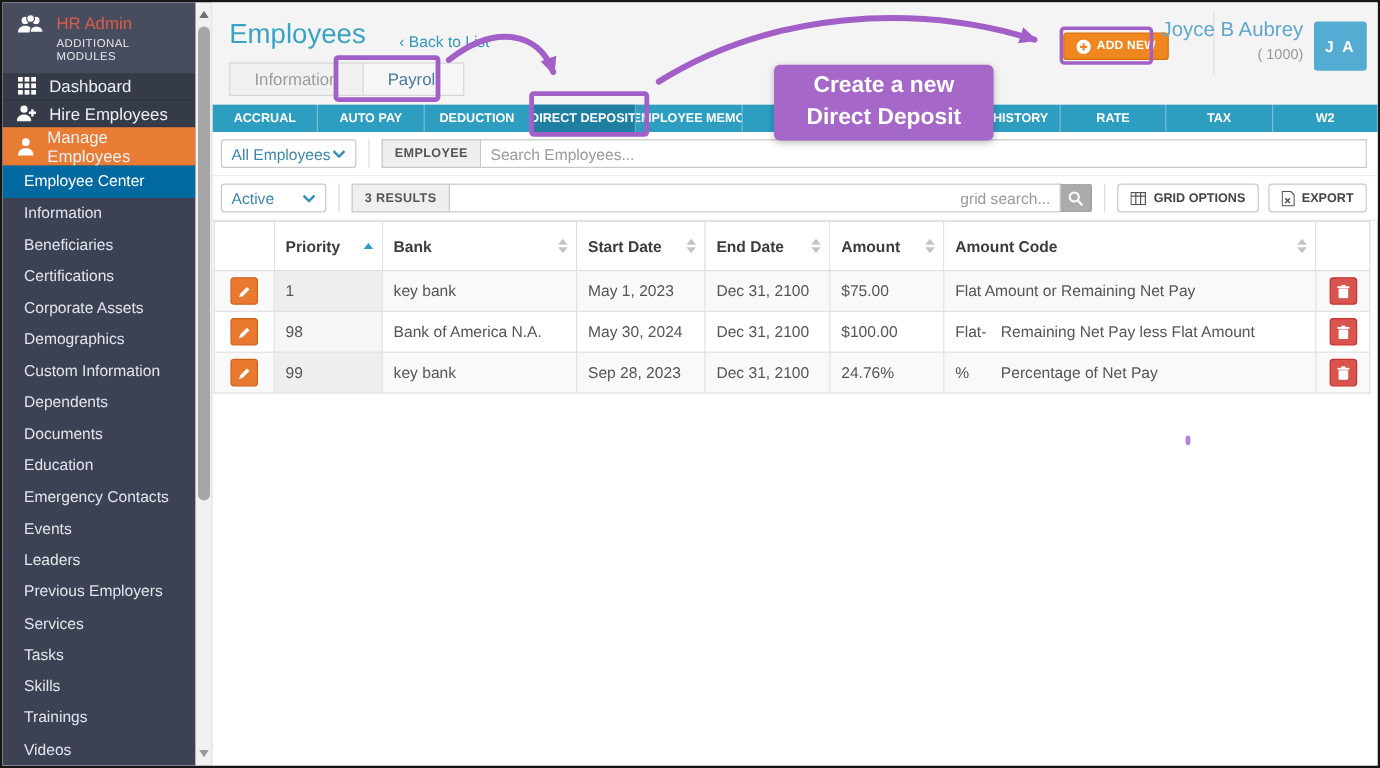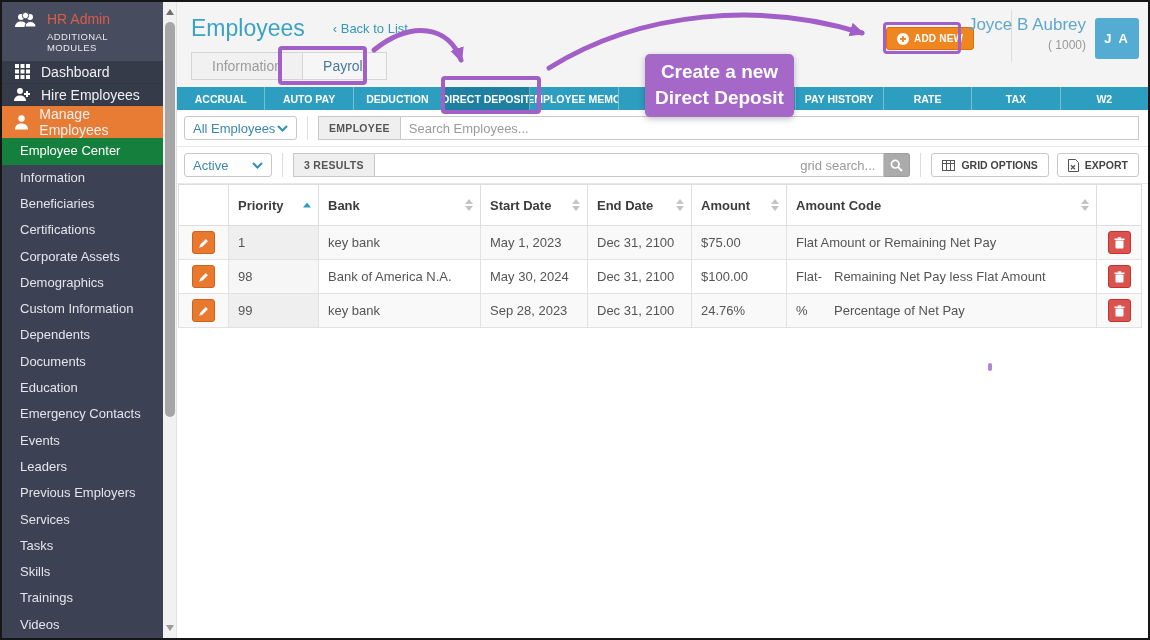--- a/index.html
+++ b/index.html
@@ -8,33 +8,33 @@
 
   
   .sidebar{width:161px;flex-shrink:0;background:#3c4253;color:#eef0f4;display:flex;flex-direction:column;overflow:hidden;}
   .sb-header{background:#474d5e;padding:9px 10px 8px 12px;display:flex;gap:9px;align-items:flex-start;}
   .sb-title{color:#dd5b49;font-size:14px;line-height:16px;}
   .sb-sub{color:#e6e8ee;font-size:9.5px;letter-spacing:.4px;margin-top:4px;}
   .sb-item{height:36px;display:flex;align-items:center;gap:10px;padding:0 12px;font-size:14px;background:#353b49;border-bottom:1px solid #303644;cursor:pointer;}
   .sb-item.orange{background:#e87c35;border-bottom:none;}
   .sb-item .mi{width:17px;display:flex;justify-content:center;}
   .sb-subitem{height:26.3px;line-height:26.3px;padding-left:18px;font-size:13px;color:#e2e5ec;cursor:pointer;white-space:nowrap;}
-  .sb-subitem.selected{background:#15803d;color:#fff;}
+  .sb-subitem.selected{background:#0369a1;color:#fff;}
 
   
   .sb-scroll{width:14px;flex-shrink:0;background:#f1f1f1;position:relative;border-right:1px solid #e2e2e2;}
   .sb-arrow{position:absolute;left:3px;width:0;height:0;border-left:4px solid transparent;border-right:4px solid transparent;}
   .sb-arrow.up{top:7px;border-bottom:6px solid #6f6f6f;}
   .sb-arrow.down{bottom:7px;border-top:6px solid #9a9a9a;}
   .sb-thumb{position:absolute;left:2px;top:20px;width:10px;height:395px;background:#a6a6a6;border-radius:5px;}
 
   
   .content{flex:1;display:flex;flex-direction:column;background:#fff;min-width:0;}
   .band{position:relative;height:85px;background:#f4f4f4;flex-shrink:0;}
-  .title-row{position:absolute;left:14px;top:13px;display:flex;align-items:center;gap:28px;}
+  .title-row{position:absolute;left:14px;top:13px;display:flex;align-items:flex-end;gap:28px;}
   .page-title{font-size:23px;color:#3aa3c4;font-weight:400;}
   .back-link{font-size:13px;color:#3597ba;text-decoration:none;cursor:pointer;}
   .page-tabs{position:absolute;left:14px;top:50px;display:flex;}
   .ptab{border:1px solid #d5d5d5;background:#f1f1f1;color:#9b9b9b;font-size:14px;padding:5px 20px;cursor:pointer;}
   .ptab + .ptab{margin-left:-1px;}
   .ptab.active{background:#f6f6f6;color:#49799c;}
   .add-new{position:absolute;left:709px;top:25px;height:23px;background:#ef8620;border:1px solid #d9700c;border-radius:3px;color:#fff;font-size:10px;font-weight:bold;letter-spacing:.2px;display:flex;align-items:center;gap:5px;padding:0 10px;cursor:pointer;}
   .band-divider{position:absolute;left:834px;top:8px;height:52px;width:1px;background:#ddd;}
   .user-block{position:absolute;right:62px;top:13px;text-align:right;}
   .user-name{font-size:17px;color:#5fa8cb;cursor:pointer;}
@@ -70,21 +70,21 @@
   .tri-dn{width:0;height:0;border-left:4px solid transparent;border-right:4px solid transparent;border-top:5px solid #c4c4c4;}
   .tri-up.active{border-bottom-color:#2d9dc0;}
   .cellbtn{width:23px;height:23px;border-radius:3px;display:flex;align-items:center;justify-content:center;cursor:pointer;margin:0 auto;}
   .editbtn{background:#e8792f;border:1px solid #ce631c;}
   .delbtn{background:#d9534f;border:1px solid #c9302c;}
   .codecell .code{display:inline-block;min-width:38px;}
 
   
   .overlay{position:absolute;left:0;top:0;width:1146px;height:636px;pointer-events:none;}
   .annbox{position:absolute;border:4px solid #a25fc7;border-radius:4px;}
-  .tooltip{position:absolute;left:643px;top:52px;width:149px;height:63px;background:#a568c8;border-radius:5px;box-shadow:0 2px 6px rgba(0,0,0,.25);color:#fff;font-size:19px;font-weight:bold;text-align:center;line-height:1.38;padding-top:5px;}
+  .tooltip{position:absolute;left:643px;top:52px;width:183px;height:63px;background:#a568c8;border-radius:5px;box-shadow:0 2px 6px rgba(0,0,0,.25);color:#fff;font-size:19px;font-weight:bold;text-align:center;line-height:1.38;padding-top:5px;}
   .artifact{position:absolute;left:986px;top:361px;width:4px;height:8px;background:#a56fd0;border-radius:2px;opacity:.85;}
 </style>
 </head>
 <body>
 
 <div class="frame">
 
   <aside class="sidebar">
     <div class="sb-header">
       <span class="mi">

